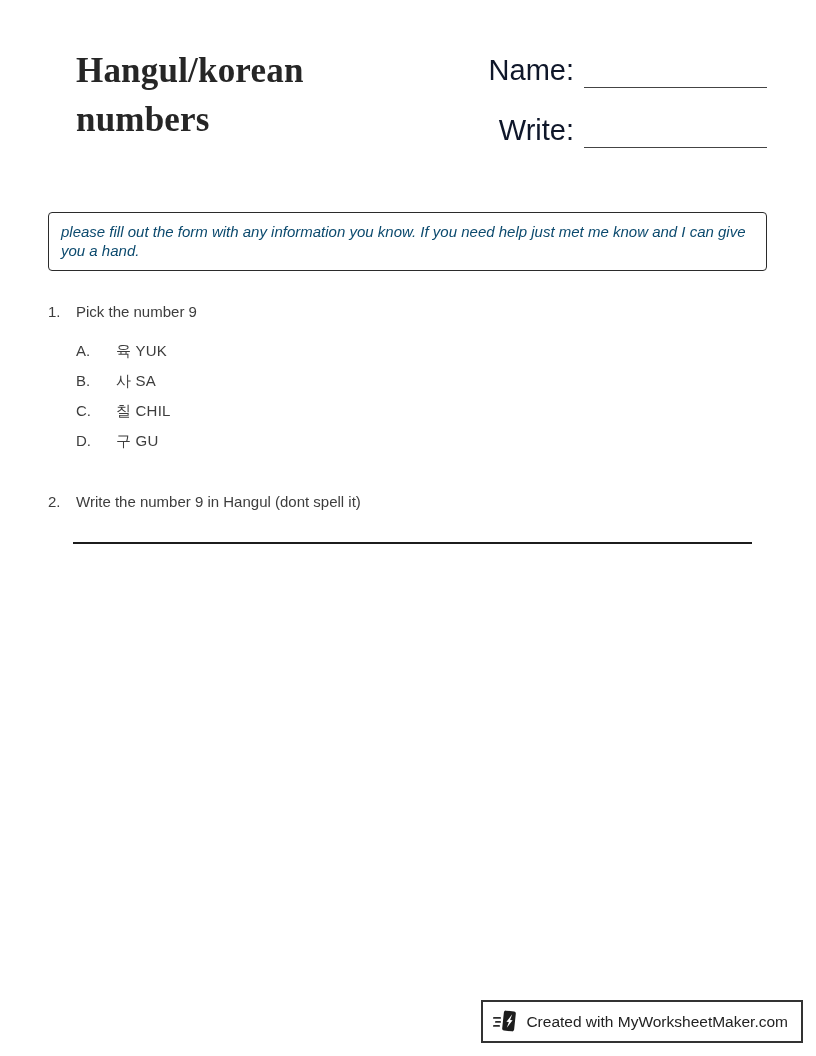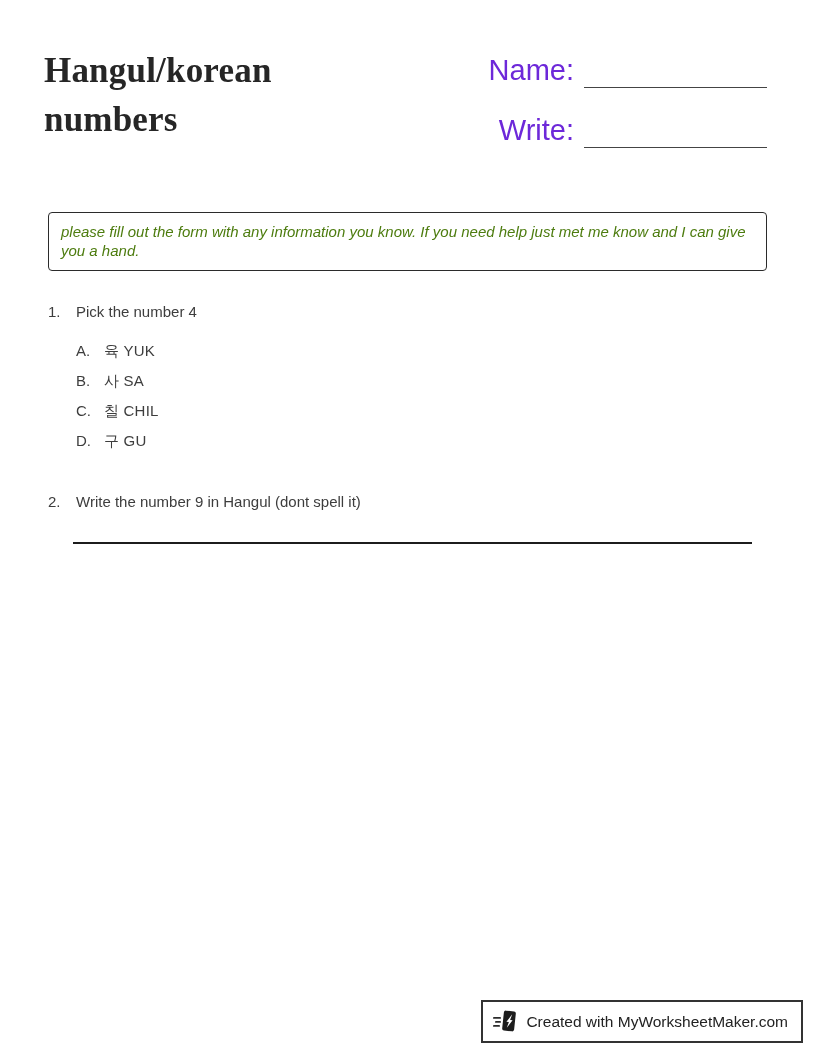--- a/index.html
+++ b/index.html
@@ -13,21 +13,21 @@
     width: 816px;
     height: 1056px;
     margin: 0 auto;
     background: #ffffff;
     overflow: hidden;
   }
   
   .header {
     display: flex;
     justify-content: space-between;
-    padding: 46px 49px 0 44px;
+    padding: 46px 49px 0 76px;
   }
   .title {
     font-family: "Liberation Serif", "DejaVu Serif", serif;
     font-weight: 700;
     font-size: 35px;
     line-height: 49px;
     color: #262626;
     width: 340px;
     letter-spacing: 0.2px;
   }
@@ -35,42 +35,42 @@
     padding-top: 6px;
   }
   .field-row {
     display: flex;
     align-items: flex-end;
     justify-content: flex-end;
     margin-bottom: 24px;
   }
   .field-label {
     font-size: 29px;
-    color: #6d28d9;
+    color: #0f172a;
     line-height: 36px;
   }
   .blank-line {
     display: inline-block;
     width: 183px;
     height: 34px;
     margin-left: 10px;
     border-bottom: 1px solid #444444;
   }
   
   .instructions-box {
     margin: 40px 49px 0 48px;
     border: 1px solid #2b2b2b;
     border-radius: 4px;
     padding: 9px 12px 10px 12px;
   }
   .instructions-text {
     font-style: italic;
     font-size: 15px;
     line-height: 19px;
-    color: #4d7c0f;
+    color: #0c4a6e;
   }
   
   .questions {
     padding: 0 48px;
   }
   .question { margin-top: 33px; }
   .q-line {
     display: flex;
     font-size: 15px;
     line-height: 16px;
@@ -89,21 +89,21 @@
     font-size: 15px;
     line-height: 16px;
     color: #3d3d3d;
     margin-bottom: 14px;
     height: 16px;
   }
   .option-letter {
     width: 28px;
     flex: 0 0 28px;
   }
-  .option-text { letter-spacing: 0.2px; }
+  .option-text { letter-spacing: 0.2px; margin-left: 12px; }
   .answer-line {
     margin: 32px 0 0 25px;
     width: 679px;
     border-top: 2px solid #1c1c1c;
     height: 0;
   }
   
   .credit-badge {
     position: absolute;
     right: 13px;
@@ -143,21 +143,21 @@
 
   <div class="instructions-box">
     <p class="instructions-text">please fill out the form with any information you know. If you need help just met me know and I can give you a hand.</p>
   </div>
 
   <div class="questions">
 
     <div class="question">
       <div class="q-line">
         <span class="q-num">1.</span>
-        <span class="q-text">Pick the number 4</span>
+        <span class="q-text">Pick the number 9</span>
       </div>
       <div class="options">
         <div class="option-row">
           <span class="option-letter">A.</span>
           <span class="option-text">육 YUK</span>
         </div>
         <div class="option-row">
           <span class="option-letter">B.</span>
           <span class="option-text">사 SA</span>
         </div>

